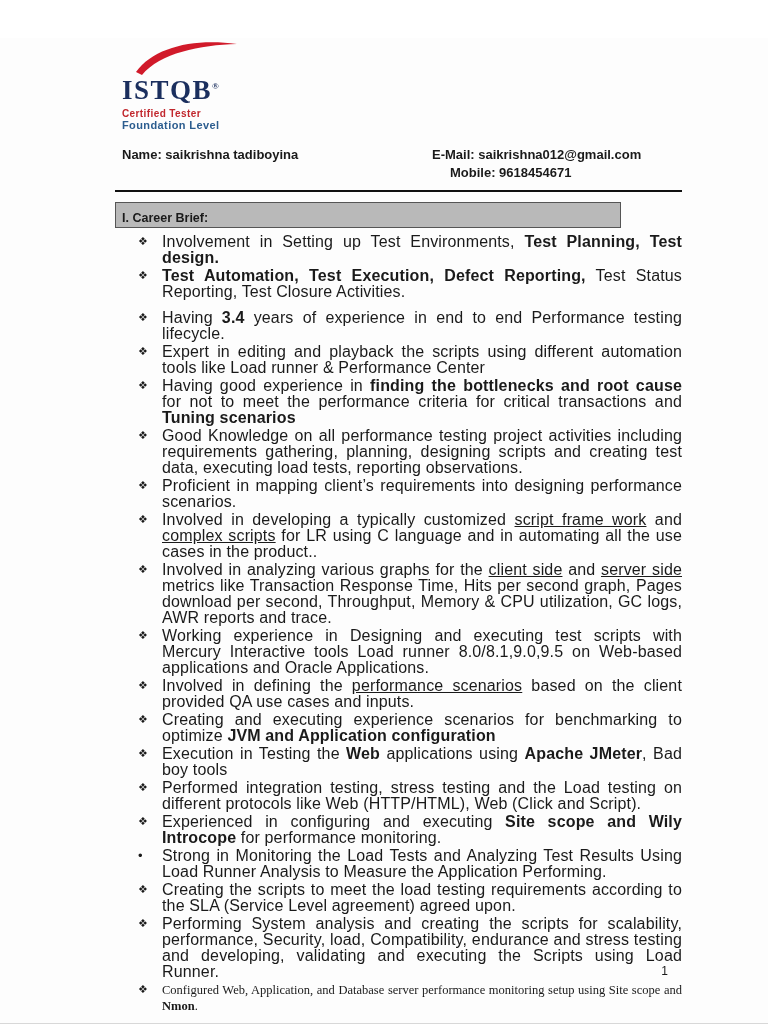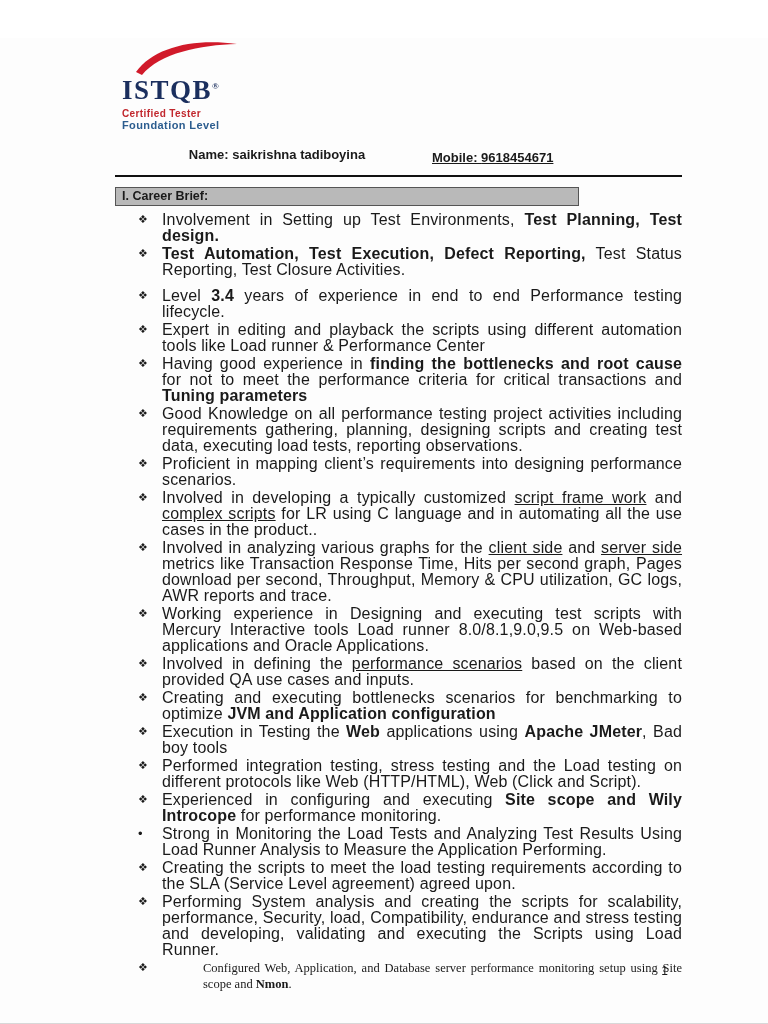--- a/index.html
+++ b/index.html
@@ -21,38 +21,38 @@
   .logo-title {
     font-family:"Liberation Serif", serif;
     font-weight:bold; font-size:27px; line-height:1.05;
     color:#1b2f5e; letter-spacing:1.5px;
   }
   .logo-title .reg { font-size:9px; vertical-align:super; letter-spacing:0; }
   .logo-sub1 { color:#c1272d; font-size:10px; font-weight:bold; margin-top:4px; letter-spacing:.4px; }
   .logo-sub2 { color:#2c5d8f; font-size:11px; font-weight:bold; letter-spacing:.4px; }
   
   .contact { display:flex; margin:16px 0 0 122px; width:560px; font-weight:bold; font-size:13px; }
-  .contact-left { width:310px;text-align:center; }
+  .contact-left { width:310px; }
   .contact-right { flex:1; }
-  .contact-right .mobile { margin-top:3px;text-decoration:underline; }
+  .contact-right .mobile { margin-left:18px; margin-top:3px; }
   .rule { border:none; border-top:2px solid #111; margin:10px 0 0 115px; width:567px; }
   
   .section { margin-top:10px; }
   .section-header {
-    margin-left:115px; width:464px; box-sizing:border-box;
+    margin-left:115px; width:506px; box-sizing:border-box;
     background:#b9b9b9; border:1px solid #555;
     font-weight:bold; font-size:12.5px;
-    padding:1px 0 2px 6px;
+    padding:8px 0 2px 6px;
   }
   .bullets { margin:6px 0 0 138px; width:544px; }
   .bullet { display:flex; margin-bottom:2px; }
   .marker { flex:0 0 24px; font-size:11px; padding-top:1px; }
   .marker.dot { font-size:13px; padding-top:0; }
   .bullet-text { flex:1; font-size:16px; line-height:16px; text-align:justify; letter-spacing:.15px; }
-  .bullet.serif .bullet-text { font-family:"Liberation Serif", serif; font-size:12.5px; letter-spacing:0;margin-left:41px; }
+  .bullet.serif .bullet-text { font-family:"Liberation Serif", serif; font-size:12.5px; letter-spacing:0; }
   .b { font-weight:bold; }
   .u { text-decoration:underline; }
   
   .page-number { position:absolute; right:100px; bottom:45px; font-size:12px; }
   .page-gap { width:768px; height:27px; background:#d8d8d8; }
 </style>
 </head>
 <body>
 
 <div class="page">
@@ -62,20 +62,21 @@
       <path d="M4 34 C 22 9, 62 0, 105 6 C 68 7, 28 15, 10 37 Z" fill="#d11a2a"></path>
     </svg>
     <div class="logo-title"><span>ISTQB</span><span class="reg">®</span></div>
     <div class="logo-sub1">Certified Tester</div>
     <div class="logo-sub2">Foundation Level</div>
   </div>
 
   <div class="contact">
     <div class="contact-left"><span>Name: </span><span>saikrishna tadiboyina</span></div>
     <div class="contact-right">
+      <div class="email"><span>E-Mail: </span><span>saikrishna012@gmail.com</span></div>
       <div class="mobile"><span>Mobile: </span><span>9618454671</span></div>
     </div>
   </div>
 
   <hr class="rule">
 
   <div class="section">
     <div class="section-header">I. Career Brief:</div>
     <div class="bullets">
         <div class="bullet">
@@ -86,29 +87,29 @@
           <span class="marker">❖</span>
           <span class="bullet-text"><span class="b">Test Automation, Test Execution, Defect Reporting,</span><span> Test Status Reporting, Test Closure Activities.</span></span>
         </div>
       </div>
   </div>
 
   <div class="section">
     <div class="bullets">
         <div class="bullet">
           <span class="marker">❖</span>
-          <span class="bullet-text"><span>Level </span><span class="b">3.4</span><span> years of experience in end to end Performance testing lifecycle.</span></span>
+          <span class="bullet-text"><span>Having </span><span class="b">3.4</span><span> years of experience in end to end Performance testing lifecycle.</span></span>
         </div>
         <div class="bullet">
           <span class="marker">❖</span>
           <span class="bullet-text"><span>Expert in editing and playback the scripts using different automation tools like Load runner &amp; Performance Center</span></span>
         </div>
         <div class="bullet">
           <span class="marker">❖</span>
-          <span class="bullet-text"><span>Having good experience in </span><span class="b">finding the bottlenecks and root cause</span><span> for not to meet the performance criteria for critical transactions and </span><span class="b">Tuning parameters</span></span>
+          <span class="bullet-text"><span>Having good experience in </span><span class="b">finding the bottlenecks and root cause</span><span> for not to meet the performance criteria for critical transactions and </span><span class="b">Tuning scenarios</span></span>
         </div>
         <div class="bullet">
           <span class="marker">❖</span>
           <span class="bullet-text"><span>Good Knowledge on all performance testing project activities including requirements gathering, planning, designing scripts and creating test data, executing load tests, reporting observations.</span></span>
         </div>
         <div class="bullet">
           <span class="marker">❖</span>
           <span class="bullet-text"><span>Proficient in mapping client’s requirements into designing performance scenarios.</span></span>
         </div>
         <div class="bullet">
@@ -122,21 +123,21 @@
         <div class="bullet">
           <span class="marker">❖</span>
           <span class="bullet-text"><span>Working experience in Designing and executing test scripts with Mercury Interactive tools Load runner 8.0/8.1,9.0,9.5 on Web-based applications and Oracle Applications.</span></span>
         </div>
         <div class="bullet">
           <span class="marker">❖</span>
           <span class="bullet-text"><span>Involved in defining the </span><span class="u">performance scenarios</span><span> based on the client provided QA use cases and inputs.</span></span>
         </div>
         <div class="bullet">
           <span class="marker">❖</span>
-          <span class="bullet-text"><span>Creating and executing bottlenecks scenarios for benchmarking to optimize </span><span class="b">JVM and Application configuration</span></span>
+          <span class="bullet-text"><span>Creating and executing experience scenarios for benchmarking to optimize </span><span class="b">JVM and Application configuration</span></span>
         </div>
         <div class="bullet">
           <span class="marker">❖</span>
           <span class="bullet-text"><span>Execution in Testing the </span><span class="b">Web</span><span> applications using </span><span class="b">Apache JMeter</span><span>, Bad boy tools</span></span>
         </div>
         <div class="bullet">
           <span class="marker">❖</span>
           <span class="bullet-text"><span>Performed integration testing, stress testing and the Load testing on different protocols like Web (HTTP/HTML), Web (Click and Script).</span></span>
         </div>
         <div class="bullet">

